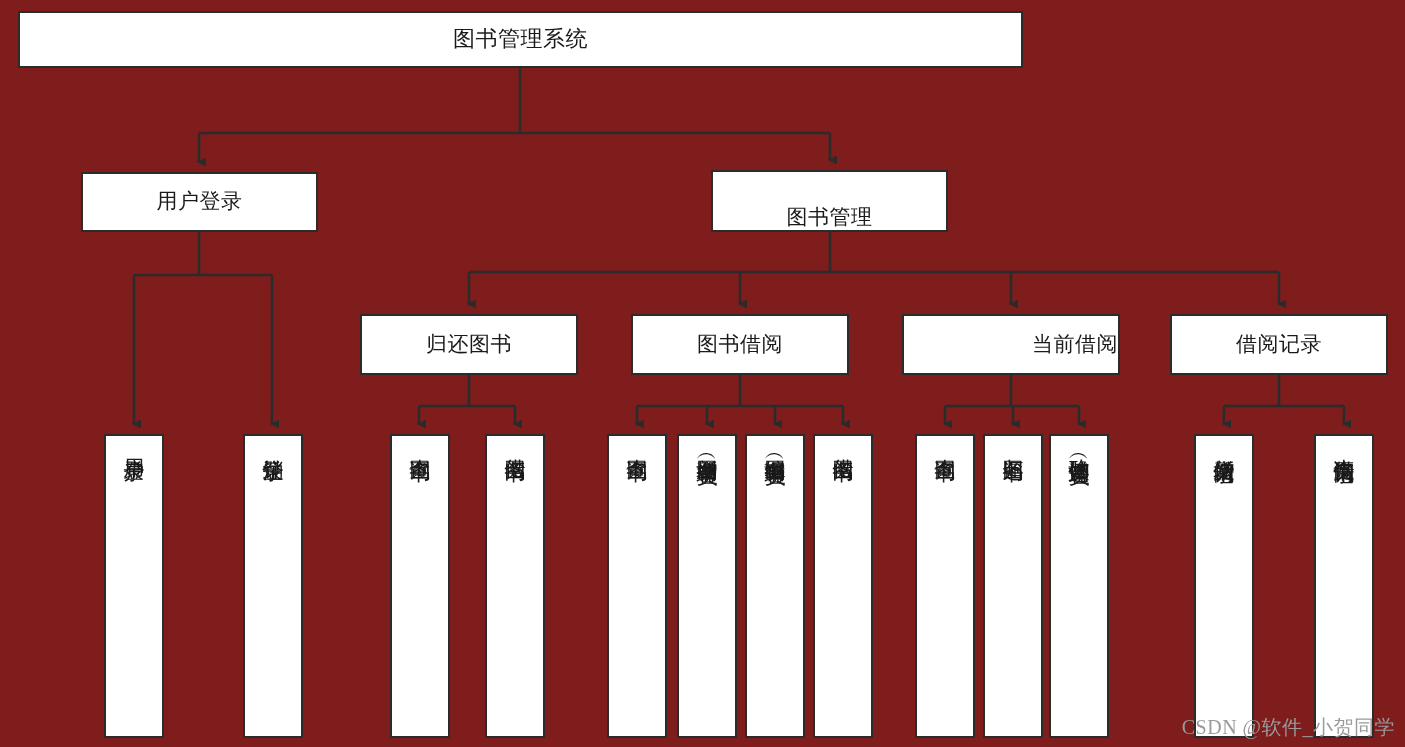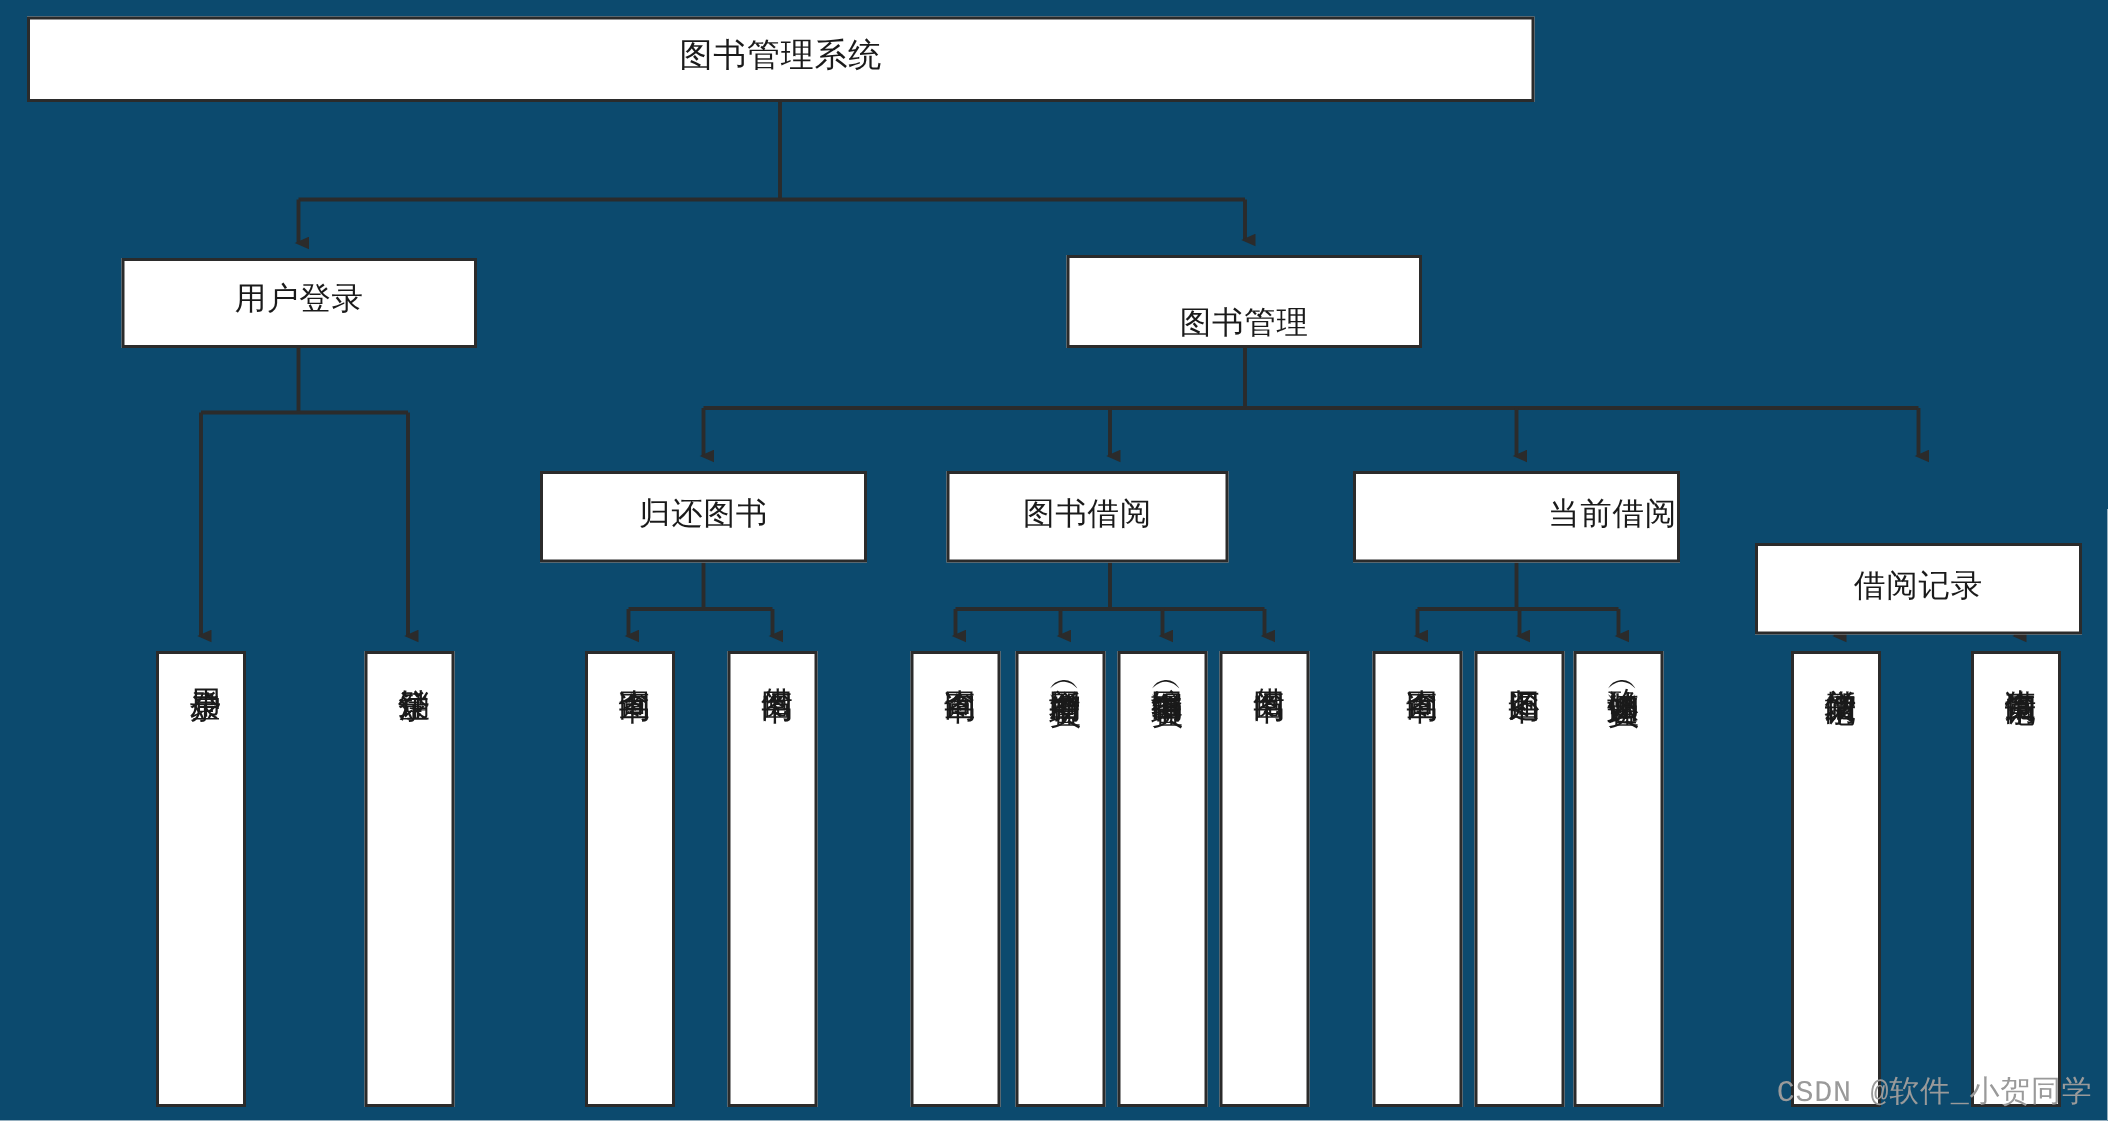--- a/index.html
+++ b/index.html
@@ -5,22 +5,22 @@
 <style>
   html, body {
     margin: 0;
     padding: 0;
     background: #ffffff;
   }
   #canvas {
     position: relative;
     width: 1405px;
     height: 747px;
-    background: #0c4a6e;
-    font-family: Liberation Mono, monospace;
+    background: #7f1d1d;
+    font-family: Liberation Serif, serif;
     overflow: hidden;
   }
   #connectors {
     position: absolute;
     left: 0;
     top: 0;
     width: 1405px;
     height: 747px;
     pointer-events: none;
   }
@@ -133,27 +133,27 @@
   <div class="node h" style="left:81px; top:172px; width:237px; height:60px;">
     <span class="label">用户登录</span>
   </div>
   <div class="node h" style="left:711px; top:170px; width:237px; height:62px;align-items:flex-end;">
     <span class="label">图书管理</span>
   </div>
 
   <div class="node h" style="left:360px; top:314px; width:218px; height:61px;">
     <span class="label">归还图书</span>
   </div>
-  <div class="node h" style="left:631px; top:314px; width:188px; height:61px;">
+  <div class="node h" style="left:631px; top:314px; width:218px; height:61px;">
     <span class="label">图书借阅</span>
   </div>
   <div class="node h" style="left:902px; top:314px; width:218px; height:61px;justify-content:flex-end;">
     <span class="label">当前借阅</span>
   </div>
-  <div class="node h" style="left:1170px; top:314px; width:218px; height:61px;margin-top:48px;">
+  <div class="node h" style="left:1170px; top:314px; width:218px; height:61px;">
     <span class="label">借阅记录</span>
   </div>
 
   <div class="node v" style="left:104px; top:434px; width:60px; height:304px;">
     <span class="label">用户登录</span>
   </div>
   <div class="node v" style="left:243px; top:434px; width:60px; height:304px;">
     <span class="label">注销登录</span>
   </div>
 

